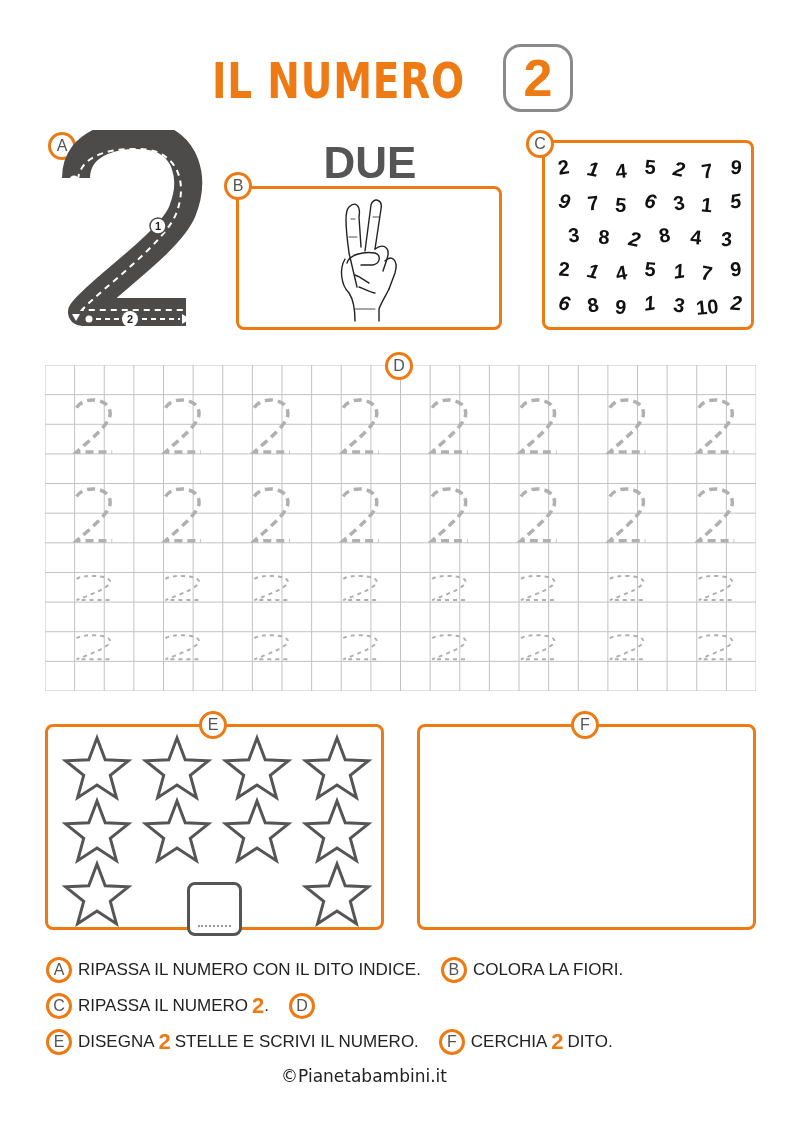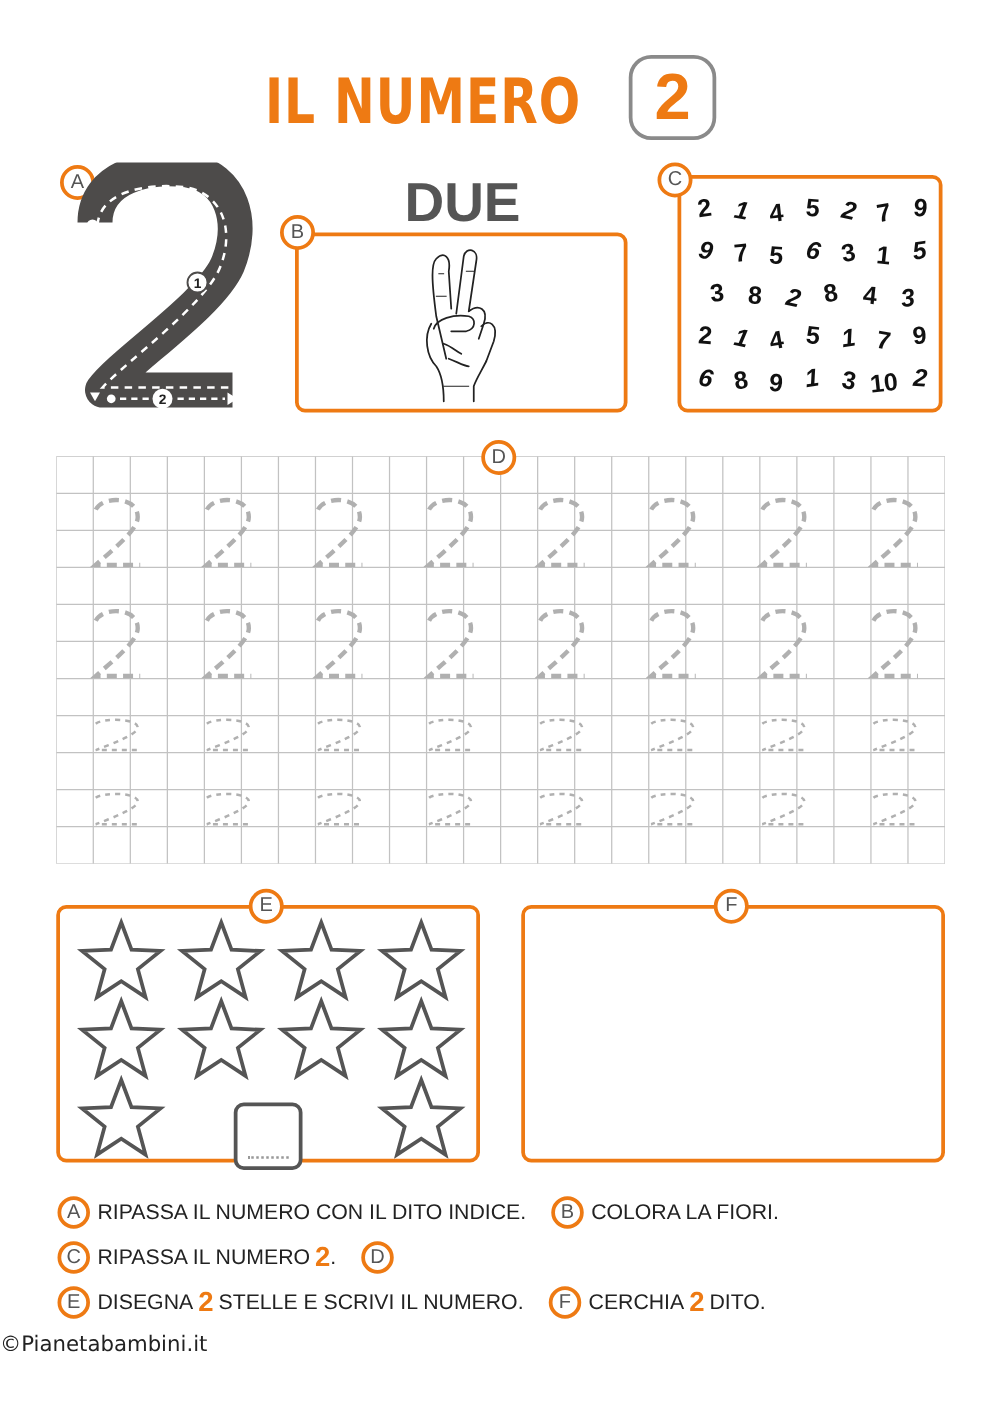--- a/index.html
+++ b/index.html
@@ -49,21 +49,21 @@
     .instructions { position: absolute; left: 46px; top: 952px; width: 720px; }
     .inst-line { display: flex; align-items: center; height: 36px; font-family: "Liberation Sans", sans-serif; font-size: 17px; color: #222; white-space: nowrap; }
     .inst-item { display: flex; align-items: center; margin-right: 20px; }
     .inst-badge {
       width: 26px; height: 26px; border-radius: 50%; border: 3px solid #ee7a13;
       display: flex; align-items: center; justify-content: center; color: #555; font-size: 16px; margin-right: 6px; flex: none;
     }
     .hl { color: #ee7a13; font-weight: bold; font-size: 22px; margin: 0 4px; }
 
     .footer {
-      position: absolute; left: 0; top: 1066px; width: 728px; text-align: left;
+      position: absolute; left: 0; top: 1066px; width: 728px; text-align: center;
       font-family: "DejaVu Sans", sans-serif; font-size: 17px; color: #222;
     }
   </style>
 </head>
 <body>
 
 <div class="title">
   <span class="title-text">IL NUMERO</span>
   <div class="title-box">2</div>
 </div>

